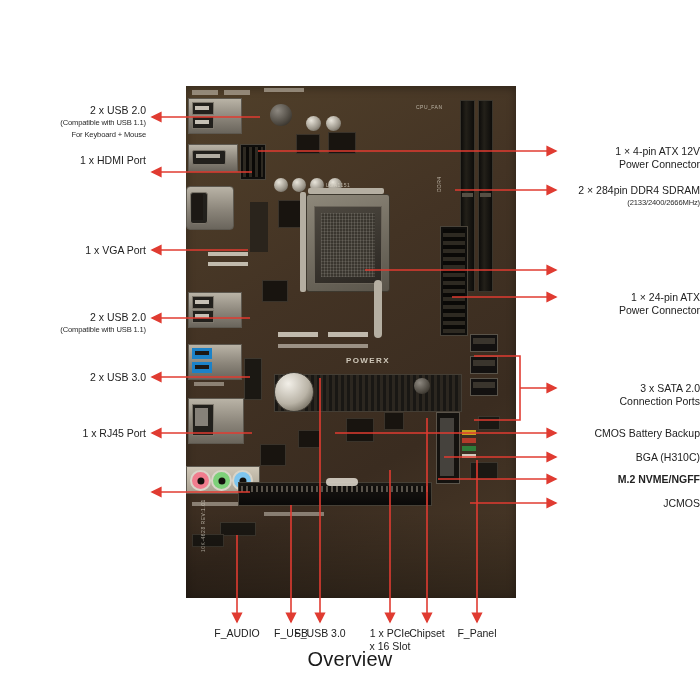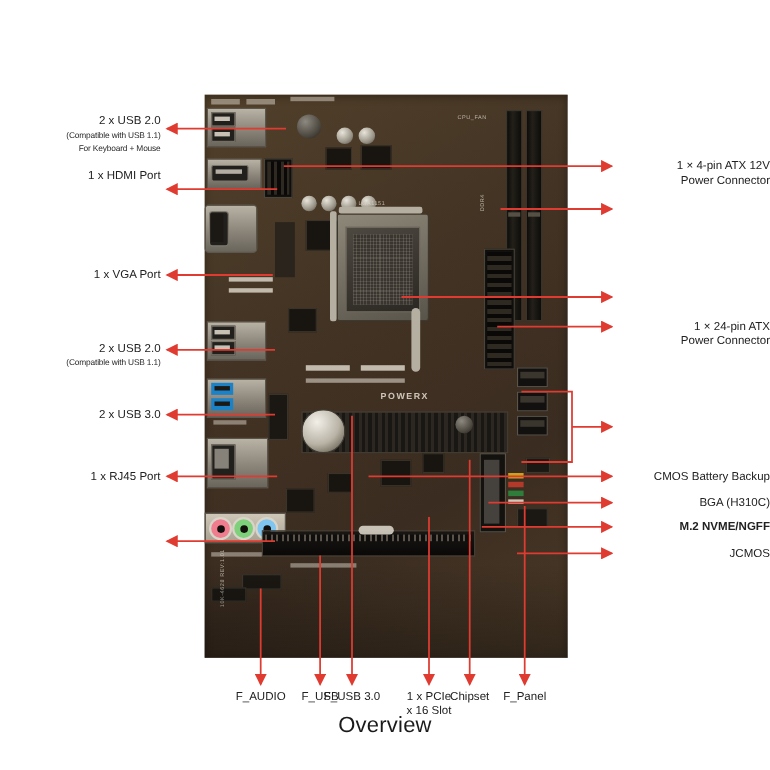--- a/index.html
+++ b/index.html
@@ -323,27 +323,35 @@
   <div class="label left" style="left:0px;top:427px;width:146px;">
     <div class="l1">1 x RJ45 Port</div>
   </div>
 
 
   <div class="label right" style="left:566px;top:145px;width:134px;">
     <div class="l1">1 × 4-pin ATX 12V</div>
     <div class="l1">Power Connector</div>
   </div>
 
+  <div class="label right" style="left:566px;top:184px;width:134px;">
+    <div class="l1">2 × 284pin DDR4 SDRAM</div>
+    <div class="l2">(2133/2400/2666MHz)</div>
+  </div>
 
 
   <div class="label right" style="left:566px;top:291px;width:134px;">
     <div class="l1">1 × 24-pin ATX</div>
     <div class="l1">Power Connector</div>
   </div>
 
+  <div class="label right" style="left:566px;top:382px;width:134px;">
+    <div class="l1">3 x SATA 2.0</div>
+    <div class="l1">Connection Ports</div>
+  </div>
 
   <div class="label right" style="left:566px;top:427px;width:134px;">
     <div class="l1">CMOS Battery Backup</div>
   </div>
 
   <div class="label right" style="left:566px;top:451px;width:134px;">
     <div class="l1">BGA (H310C)</div>
   </div>
 
   <div class="label right bold" style="left:566px;top:473px;width:134px;">

